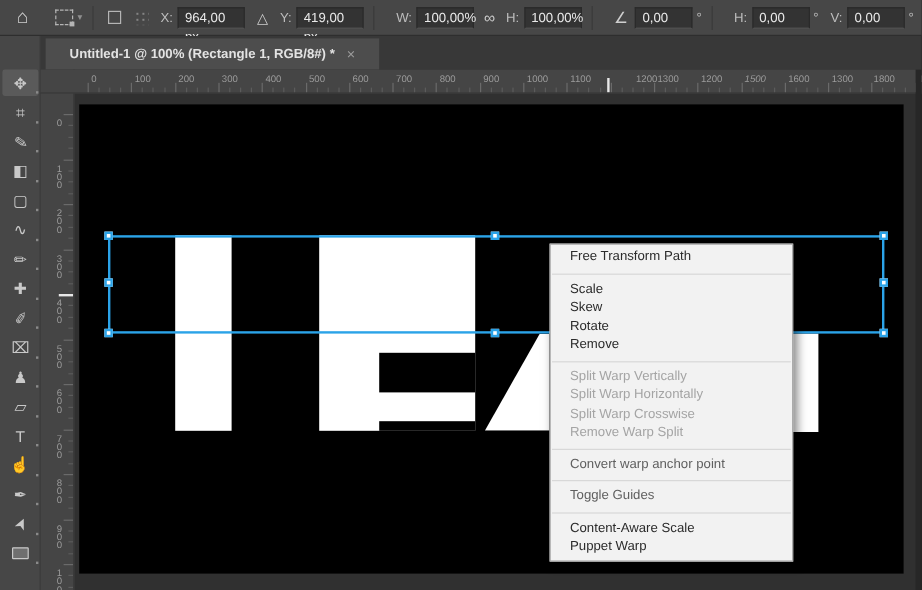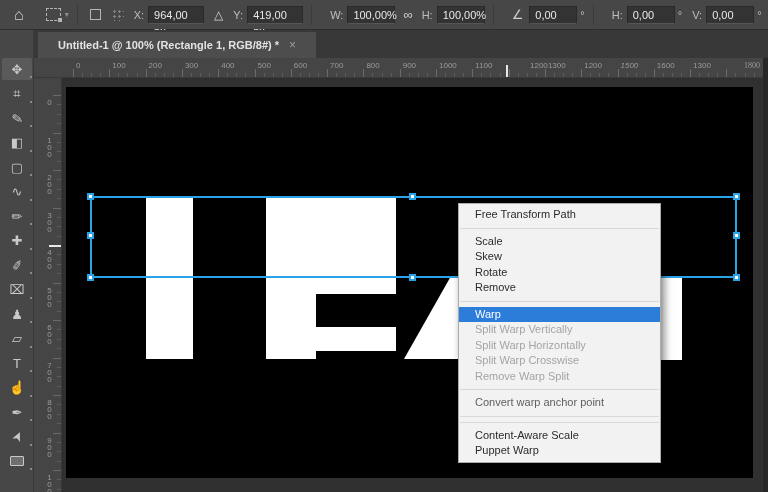--- a/index.html
+++ b/index.html
@@ -272,21 +272,21 @@
     <span class="hlab" style="left: 622.8px;">1600</span>
     <span class="htick minor" style="left: 628.875px;"></span>
     <span class="htick minor" style="left: 637.95px;"></span>
     <span class="htick minor" style="left: 647.025px;"></span>
     <span class="htick" style="left: 656.1px;"></span>
     <span class="hlab" style="left: 659.1px;">1300</span>
     <span class="htick minor" style="left: 665.175px;"></span>
     <span class="htick minor" style="left: 674.25px;"></span>
     <span class="htick minor" style="left: 683.325px;"></span>
     <span class="htick" style="left: 692.4px;"></span>
-    <span class="hlab" style="left: 710px; font-family: Liberation Serif, serif;">1800</span>
+    <span class="hlab" style="left: 694px;">1800</span>
     <span class="htick minor" style="left: 701.475px;"></span>
     <span class="htick minor" style="left: 710.55px;"></span>
     <span class="htick minor" style="left: 719.625px;"></span>
     <span class="htick" style="left: 728.7px;"></span>
     <span class="hlab" style="left: 731.7px;">1900</span>
     <span id="hcursor-mark" style="left: 472px;"></span>
   </div>
 <div id="ruler-vertical">
     <span class="vtick" style="top: 17px;"></span>
     <span class="vlab" style="top: 20px;">0</span>
@@ -371,24 +371,24 @@
 <div id="right-edge-strip"></div>
 
 <div id="context-menu">
     <div class="menu-item enabled">Free Transform Path</div>
     <div class="menu-sep"></div>
     <div class="menu-item enabled">Scale</div>
     <div class="menu-item enabled">Skew</div>
     <div class="menu-item enabled">Rotate</div>
     <div class="menu-item enabled">Remove</div>
     <div class="menu-sep"></div>
-    <div class="menu-item highlighted">Warp</div>
     <div class="menu-item disabled">Split Warp Vertically</div>
     <div class="menu-item disabled">Split Warp Horizontally</div>
     <div class="menu-item disabled">Split Warp Crosswise</div>
     <div class="menu-item disabled">Remove Warp Split</div>
     <div class="menu-sep"></div>
     <div class="menu-item muted">Convert warp anchor point</div>
     <div class="menu-sep"></div>
+    <div class="menu-item muted">Toggle Guides</div>
     <div class="menu-sep"></div>
     <div class="menu-item enabled">Content-Aware Scale</div>
     <div class="menu-item enabled">Puppet Warp</div>
   </div>
 
 </body></html>

